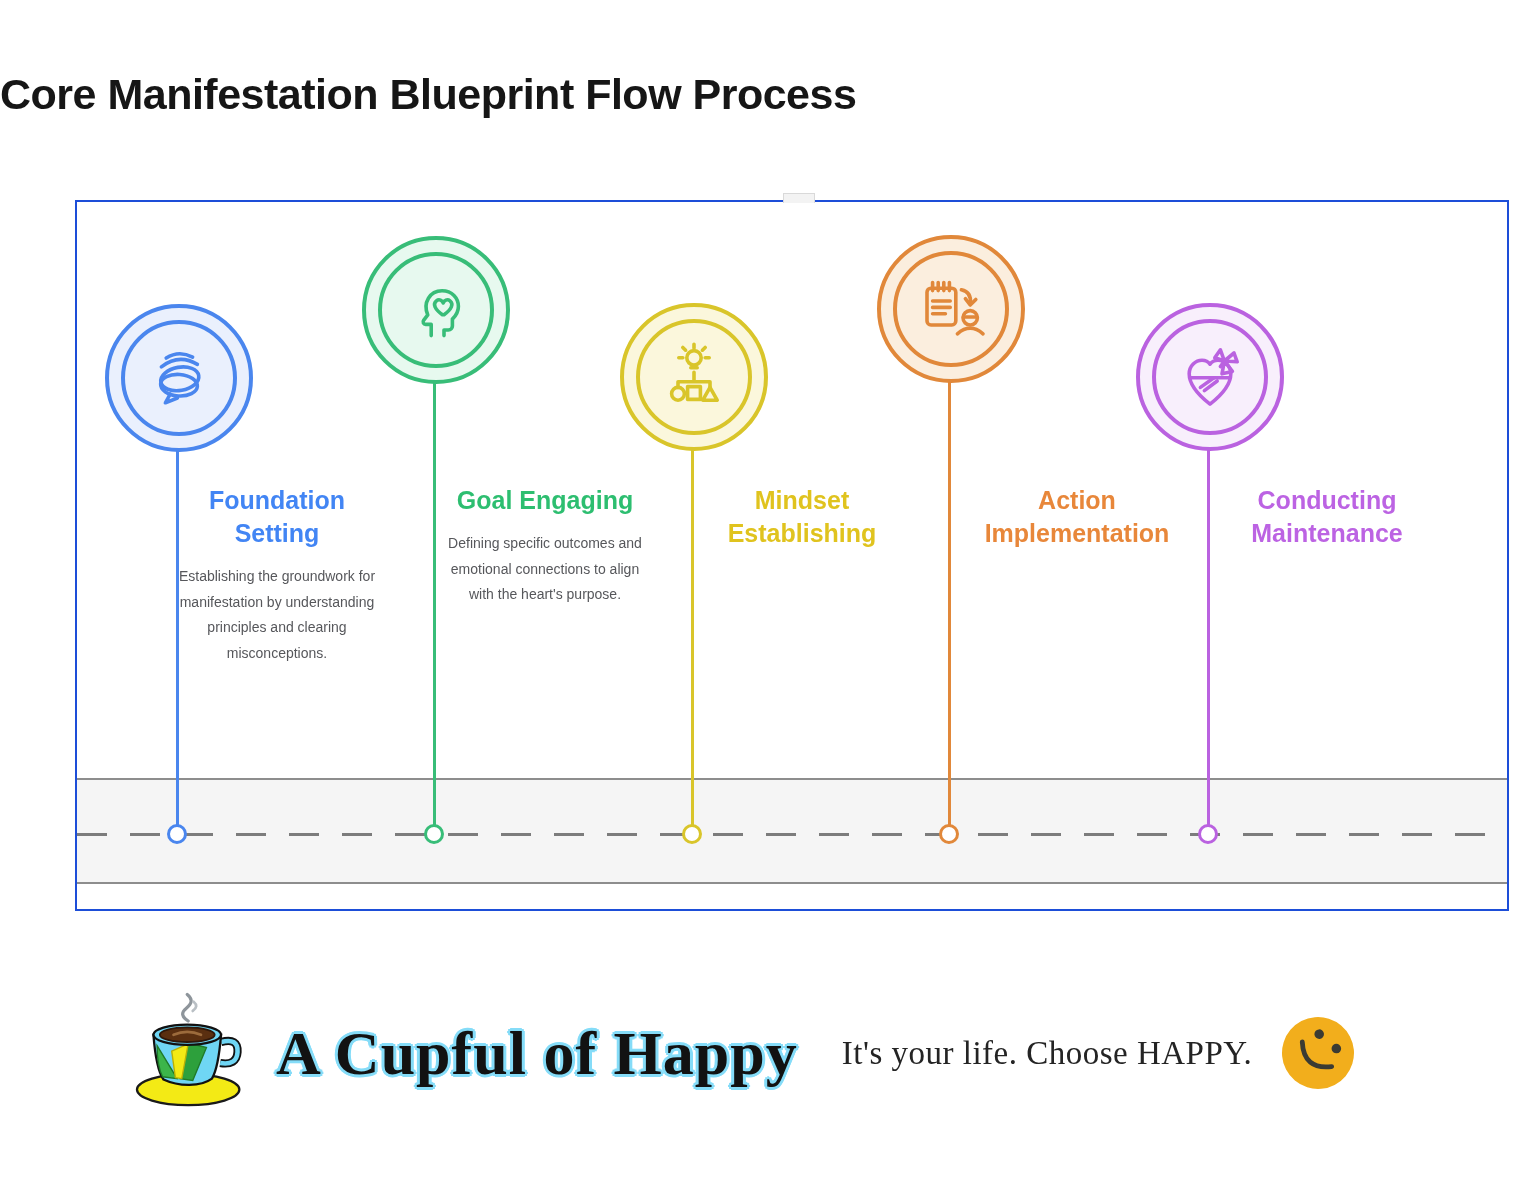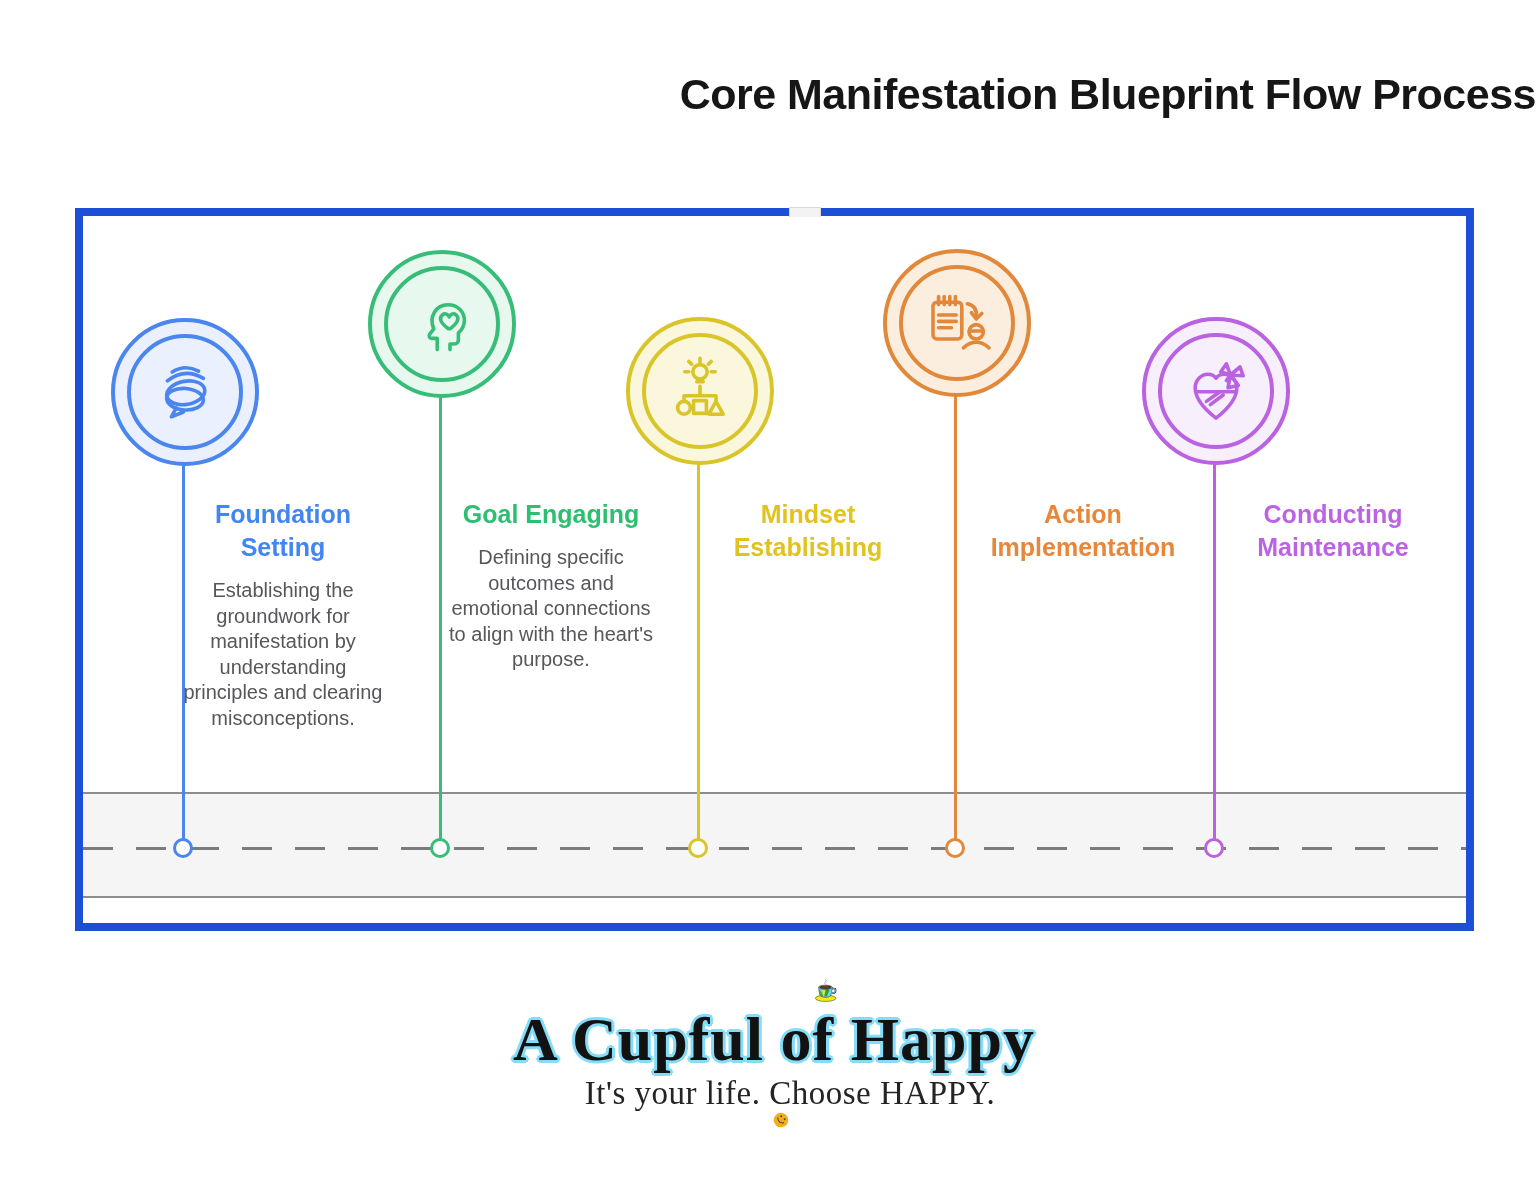--- a/index.html
+++ b/index.html
@@ -1,49 +1,49 @@
 <!DOCTYPE html>
 <html><head>
 <meta charset="utf-8">
 <style>
   html,body{margin:0;padding:0;background:#fff;}
   .page{position:relative;width:1536px;height:1183px;background:#fff;overflow:hidden;
         font-family:"Liberation Sans",sans-serif;}
-  .main-title{position:absolute;top:70px;left:0;width:100%;margin:0;text-align:right;
+  .main-title{position:absolute;top:70px;left:0;width:100%;margin:0;text-align:left;
         font-size:43px;font-weight:800;letter-spacing:-0.5px;color:#161616;}
   
-  .canvas{position:absolute;left:75px;top:208px;width:1383px;height:707px;
-        border:8px solid #1d4ed8;background:#fff;}
+  .canvas{position:absolute;left:75px;top:200px;width:1383px;height:707px;
+        border:2px solid #1d4ed8;background:#fff;padding-left:47px;}
   .canvas-tab{position:absolute;left:706px;top:-9px;width:30px;height:9px;
         background:#f3f3f3;border:1px solid #d9d9d9;border-bottom:none;}
   .band{position:absolute;left:0;right:0;top:576px;height:102px;background:#f5f5f5;
         border-top:2px solid #8d8d8d;border-bottom:2px solid #8d8d8d;}
   .dash-line{position:absolute;left:0;right:0;top:631px;height:3px;
         background:repeating-linear-gradient(90deg,#7c7c7c 0 30px,transparent 30px 53px);}
   
   .step{position:absolute;inset:0;color:var(--c);}
   .vline{position:absolute;width:3px;background:var(--c);left:calc(var(--x) - 1.5px);}
   .ring{position:absolute;width:14px;height:14px;border:3px solid var(--c);background:#fff;
         border-radius:50%;left:calc(var(--x) - 10px);top:622px;}
   .bubble{position:absolute;width:140px;height:140px;border-radius:50%;
         border:4px solid var(--c);background:var(--fill);left:calc(var(--x) - 72px);}
   .bubble .inner-ring{position:absolute;inset:12px;border-radius:50%;border:4px solid var(--c);}
   .bubble svg{position:absolute;left:30px;top:30px;}
   .copy{position:absolute;width:214px;text-align:center;top:282px;left:calc(var(--tx) - 107px);}
   .step-title{font-size:25px;line-height:33px;font-weight:bold;color:var(--tc);}
-  .step-desc{margin-top:14px;font-size:20px;line-height:25.5px;color:#56575b;text-align:center;}
+  .step-desc{margin-top:14px;font-size:14px;line-height:25.5px;color:#56575b;text-align:center;}
   .s1{--x:100px;--tx:200px;} .s1 .bubble{top:102px;} .s1 .vline{top:240px;height:386px;}
   .s2{--x:357px;--tx:468px;} .s2 .bubble{top:34px;}  .s2 .vline{top:172px;height:454px;}
   .s3{--x:615px;--tx:725px;} .s3 .bubble{top:101px;} .s3 .vline{top:239px;height:387px;}
   .s4{--x:872px;--tx:1000px;}.s4 .bubble{top:33px;}  .s4 .vline{top:171px;height:455px;}
   .s5{--x:1131px;--tx:1250px;}.s5 .bubble{top:101px;}.s5 .vline{top:239px;height:387px;}
   .icon{stroke:var(--c);fill:none;stroke-width:4.5;stroke-linecap:round;stroke-linejoin:round;}
   
   .footer{position:absolute;left:0;top:978px;width:1536px;height:150px;
-        display:flex;align-items:center;flex-direction:column;}
+        display:flex;align-items:center;}
   .cup{margin-left:116px;}
   .brand{margin-left:12px;font-family:"Liberation Serif",serif;font-weight:bold;
         font-size:62px;color:#121212;letter-spacing:1px;
         text-shadow:-2px -2px 0 #85dcf8,2px -2px 0 #85dcf8,-2px 2px 0 #85dcf8,2px 2px 0 #85dcf8,
                     -3px 0 0 #85dcf8,3px 0 0 #85dcf8,0 -3px 0 #85dcf8,0 3px 0 #85dcf8;}
   .tagline{margin-left:44px;font-family:Liberation Serif, serif;font-size:33px;
         font-weight:500;color:#242424;letter-spacing:0.5px;}
   .smiley{margin-left:26px;}
 </style>
 </head>

